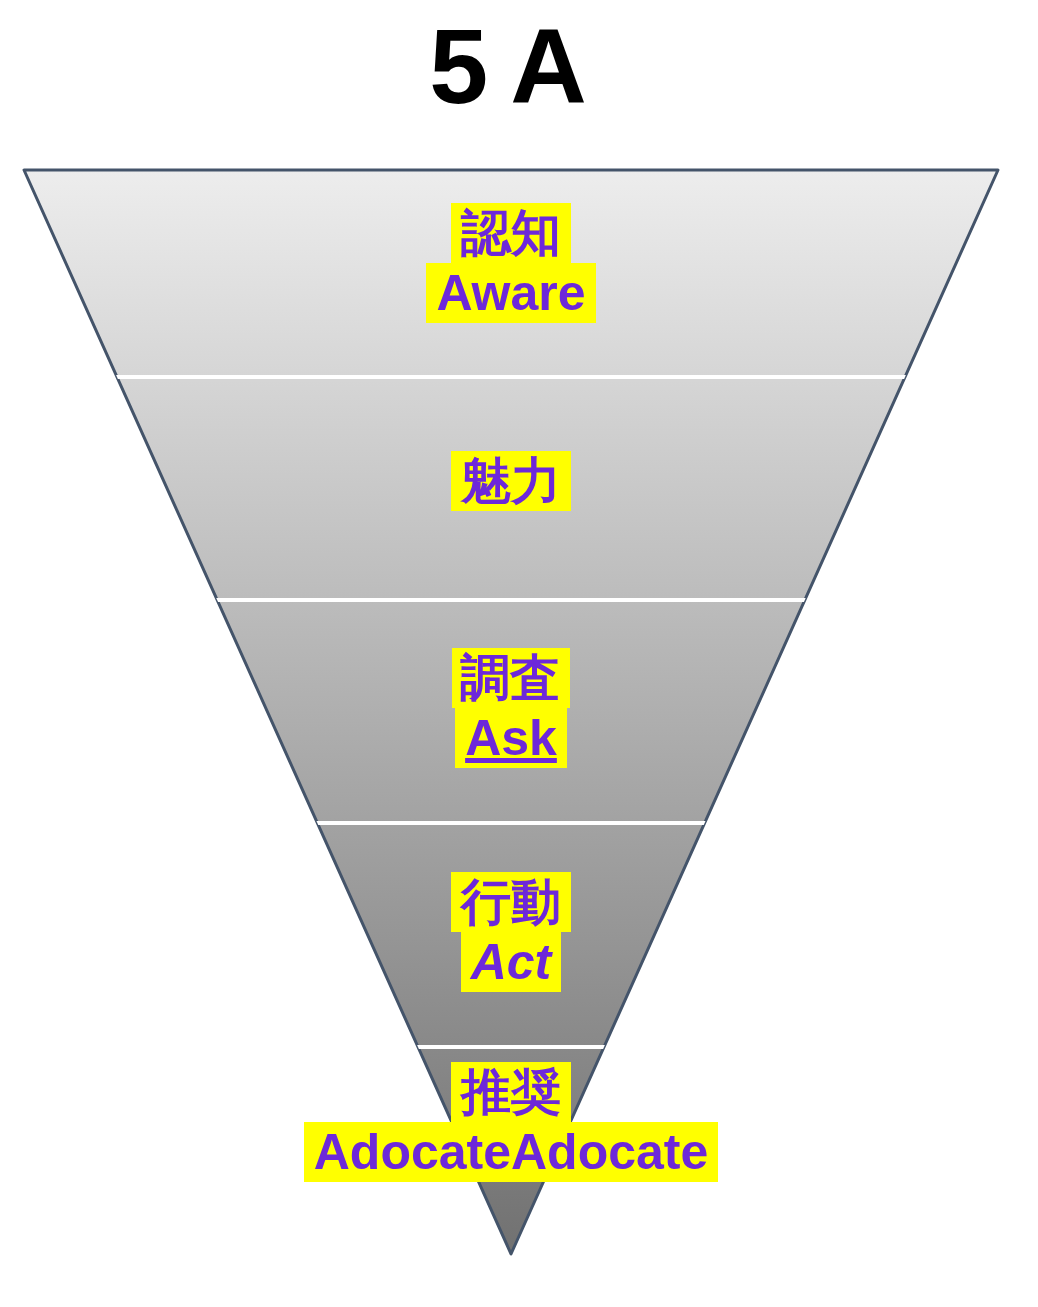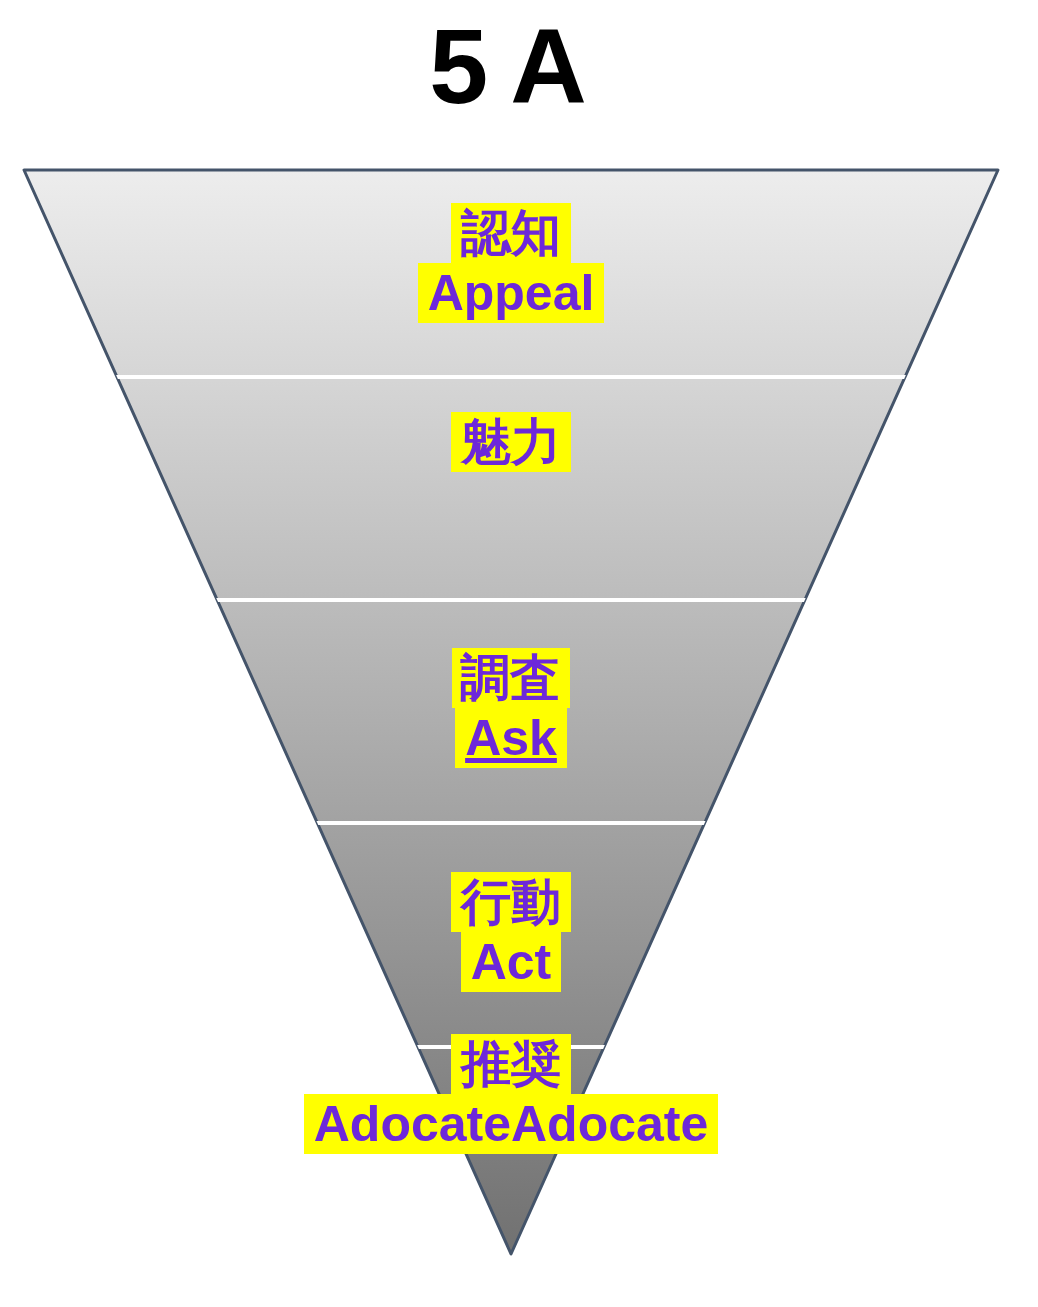--- a/index.html
+++ b/index.html
@@ -44,24 +44,24 @@
     color: #6d28d9;
     line-height: 60px;
   }
   .stage .line { height: 60px; }
   .hl {
     display: inline-block;
     padding: 0 10px;
     line-height: 60px;
   }
   .s1 { top: 203px; }
-  .s2 { top: 412px; }
+  .s2 { top: 451px; }
   .s3 { top: 648px; }
   .s4 { top: 872px; }
-  .s5 { top: 1034px; }
+  .s5 { top: 1062px; }
 </style>
 </head>
 <body>
 
 <div class="canvas">
 
   <h1 class="title">5A</h1>
 
   <svg class="funnel-svg" width="982" height="1092" viewBox="0 0 982 1092" xmlns="http://www.w3.org/2000/svg">
     <defs>
@@ -77,35 +77,35 @@
     <g clip-path="url(#funnelClip)" stroke-width="4">
       <line x1="0" y1="211" x2="982" y2="211" stroke="#ffffff"></line>
       <line x1="0" y1="434" x2="982" y2="434" stroke="#ffffff"></line>
       <line x1="0" y1="657" x2="982" y2="657" stroke="#ffffff"></line>
       <line x1="0" y1="881" x2="982" y2="881" stroke="#ffffff"></line>
     </g>
   </svg>
 
   <div class="stage s1">
     <div class="line"><span class="hl" style="background-color: rgb(255, 255, 0);">認知</span></div>
-    <div class="line"><span class="hl" style="background-color: rgb(255, 255, 0);">Appeal</span></div>
+    <div class="line"><span class="hl" style="background-color: rgb(255, 255, 0);">Aware</span></div>
   </div>
 
   <div class="stage s2">
     <div class="line"><span class="hl" style="background-color: rgb(255, 255, 0);">魅力</span></div>
   </div>
 
   <div class="stage s3">
     <div class="line"><span class="hl" style="background-color: rgb(255, 255, 0); padding-left: 8px;">調査</span></div>
     <div class="line"><span class="hl" style="background-color: rgb(255, 255, 0); text-decoration: underline;">Ask</span></div>
   </div>
 
   <div class="stage s4">
     <div class="line"><span class="hl" style="background-color: rgb(255, 255, 0);">行動</span></div>
-    <div class="line"><span class="hl" style="background-color: rgb(255, 255, 0);">Act</span></div>
+    <div class="line"><span class="hl" style="background-color: rgb(255, 255, 0); font-style: italic;">Act</span></div>
   </div>
 
   <div class="stage s5">
     <div class="line"><span class="hl" style="background-color: rgb(255, 255, 0);">推奨</span></div>
     <div class="line"><span class="hl" style="background-color: rgb(255, 255, 0);">AdocateAdocate</span></div>
   </div>
 
 </div>
 
 </body></html>

